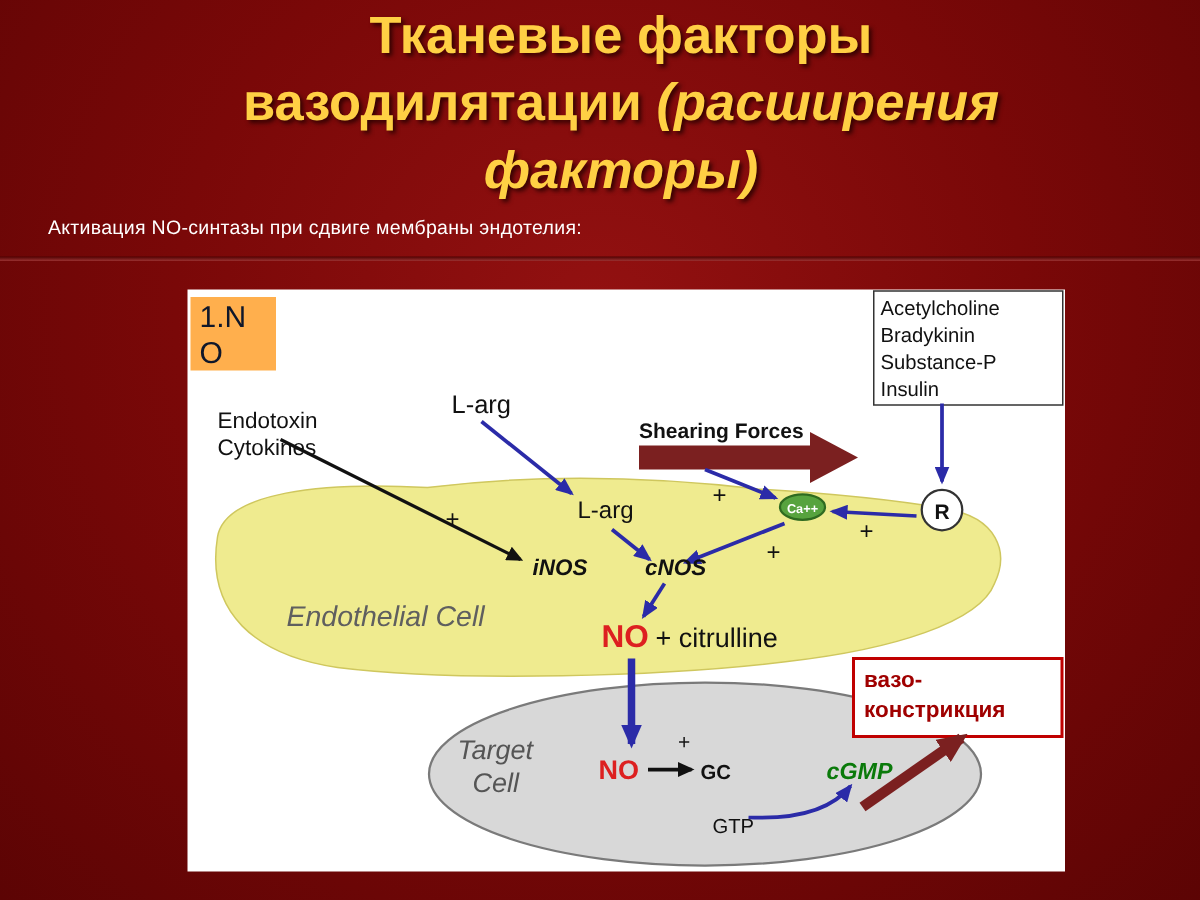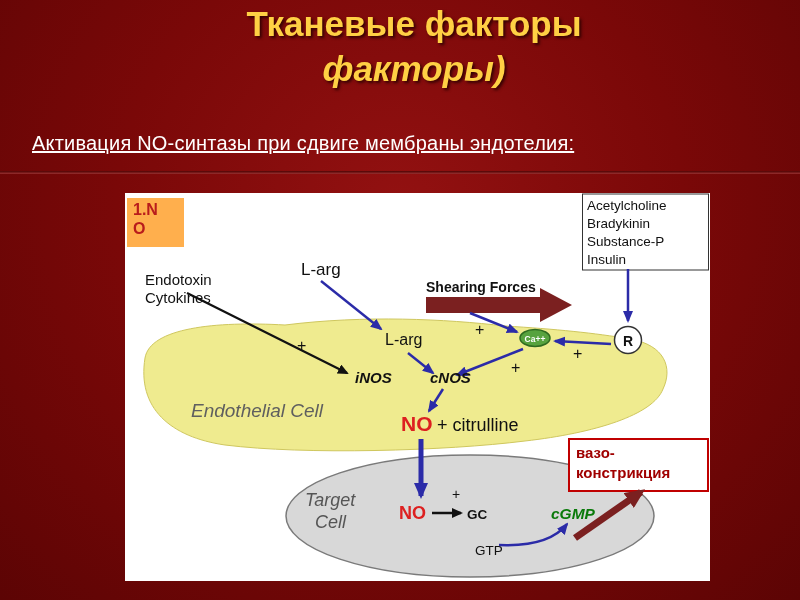--- a/index.html
+++ b/index.html
@@ -9,47 +9,48 @@
     font-family:"Liberation Sans", sans-serif;
   }
   .title {
     position:absolute; top:2px; left:0; right:0; text-align:center;
     padding-left:28px;
     color:#FFD044; font-weight:bold; font-size:35px; line-height:1.28;
     text-shadow:2px 2px 3px rgba(40,0,0,0.85);
   }
   .it { font-style:italic; }
   .subtitle {
-    position:absolute; top:132px; left:32px;
-    color:#ffffff; font-size:20px; letter-spacing:0.2px;text-decoration:underline;
+    position:absolute; top:144px; left:32px;
+    color:#ffffff; font-size:13px; letter-spacing:0.2px;
   }
   .divider {
     position:absolute; top:171px; left:0; width:800px; height:3px;
     background:linear-gradient(to bottom,#4e0202,#9a3030);
   }
   .panel {
     position:absolute; left:125px; top:193px; width:585px; height:388px;
     background:#ffffff;
   }
   .panel svg { position:absolute; left:0; top:0; }
   .no-badge {
     position:absolute; left:2px; top:5px; width:57px; height:49px;
     background:#FFAF4D; box-sizing:border-box; padding:2px 0 0 6px;
-    color:#b91c1c; font-weight:bold; font-size:16px; line-height:1.2;
+    color:#0f172a; font-weight:normal; font-size:20px; line-height:1.2;
   }
   .no-badge span { display:block; width:36px; word-break:break-all; }
   svg text { font-family:"Liberation Sans", sans-serif; }
 </style>
 </head>
 <body>
 
 <div class="slide">
 
   <div class="title">
     <div>Тканевые факторы</div>
+    <div><span>вазодилятации </span><span class="it">(расширения</span></div>
     <div class="it">факторы)</div>
   </div>
 
   <div class="subtitle">Активация NO-синтазы при сдвиге мембраны эндотелия:</div>
   <div class="divider"></div>
 
   <div class="panel">
     <svg width="585" height="388" viewBox="0 0 585 388">
       <defs>
         <marker id="mBlue" markerUnits="userSpaceOnUse" markerWidth="12" markerHeight="10" refX="10" refY="5" orient="auto">

